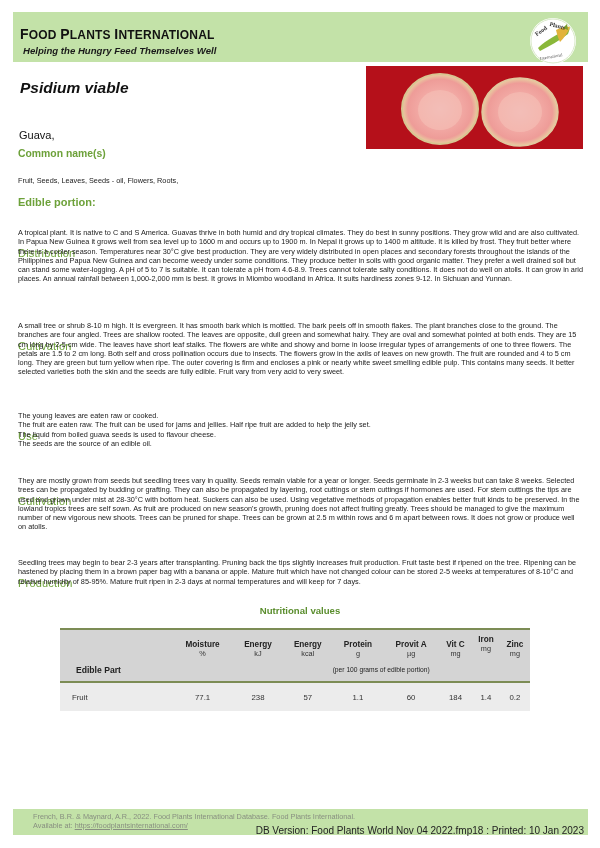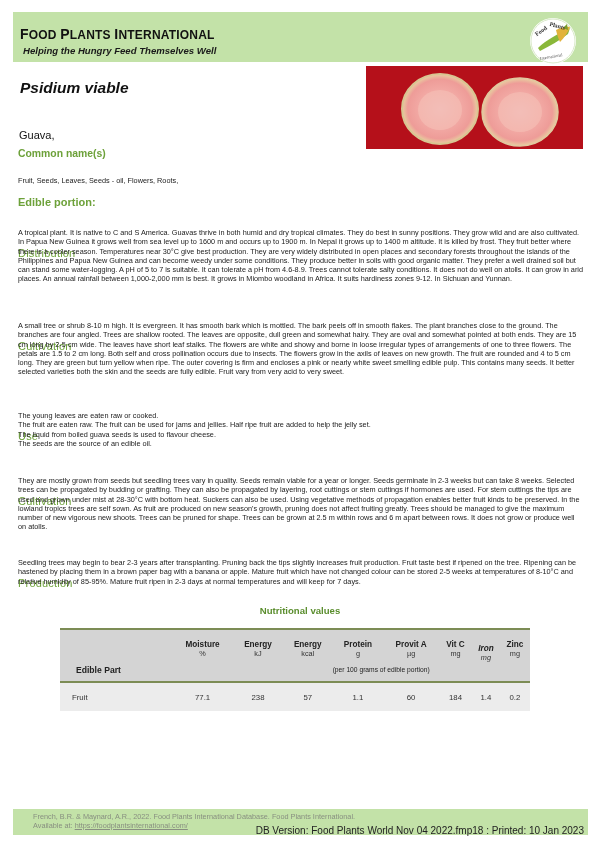--- a/index.html
+++ b/index.html
@@ -146,21 +146,21 @@
           <span class="hunit">g</span>
         </td>
       <td style="padding-top:10px;">
           <span class="hname">Provit A</span>
           <span class="hunit">µg</span>
         </td>
       <td style="padding-top:10px;">
           <span class="hname">Vit C</span>
           <span class="hunit">mg</span>
         </td>
-      <td style="padding-top:14px;font-style:italic;">
+      <td style="padding-top:5px;">
           <span class="hname">Iron</span>
           <span class="hunit">mg</span>
         </td>
       <td style="padding-top:10px;">
           <span class="hname">Zinc</span>
           <span class="hunit">mg</span>
         </td>
     </tr>
     <tr class="h" style="height:16px;">
       <td colspan="3"></td>

